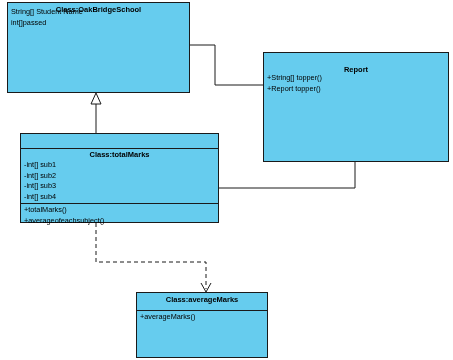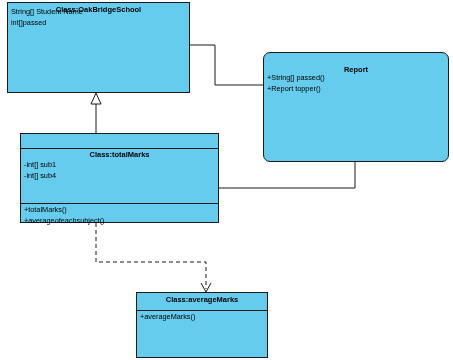--- a/index.html
+++ b/index.html
@@ -85,33 +85,35 @@
   </svg>
 
   <div class="uml-class" style="left:7px; top:2px; width:183px; height:91px;">
     <div class="cls-title" style="left:0; right:0; top:2px;">Class:OakBridgeSchool</div>
     <div class="cls-attrs" style="position:absolute; left:0; top:2px; right:0;">
       <div class="cls-line">String[] Student Name</div>
       <div class="cls-line">int[]passed</div>
     </div>
   </div>
 
-  <div class="uml-class" style="left:263px; top:52px; width:186px; height:110px;border-radius:7px;">
+  <div class="uml-class" style="left:263px; top:52px; width:186px; height:110px;">
     <div class="cls-title" style="left:0; right:0; top:12px;">Report</div>
     <div class="cls-ops" style="position:absolute; left:0; top:18px; right:0;">
-      <div class="cls-line">+String[] passed()</div>
+      <div class="cls-line">+String[] topper()</div>
       <div class="cls-line">+Report topper()</div>
     </div>
   </div>
 
   <div class="uml-class" style="left:20px; top:133px; width:199px; height:90px;">
     <div class="cls-title" style="left:0; right:0; top:16px;">Class:totalMarks</div>
     <div class="divider" style="top:14px;"></div>
     <div class="cls-attrs" style="position:absolute; left:0; top:24px; right:0;">
       <div class="cls-line">-int[] sub1</div>
+      <div class="cls-line">-int[] sub2</div>
+      <div class="cls-line">-int[] sub3</div>
       <div class="cls-line">-int[] sub4</div>
     </div>
     <div class="divider" style="top:69px;"></div>
     <div class="cls-ops" style="position:absolute; left:0; top:69px; right:0;">
       <div class="cls-line">+totalMarks()</div>
       <div class="cls-line">+averageofeachsubject()</div>
     </div>
   </div>
 
   <div class="uml-class" style="left:136px; top:292px; width:132px; height:66px;padding-left:6px;">

